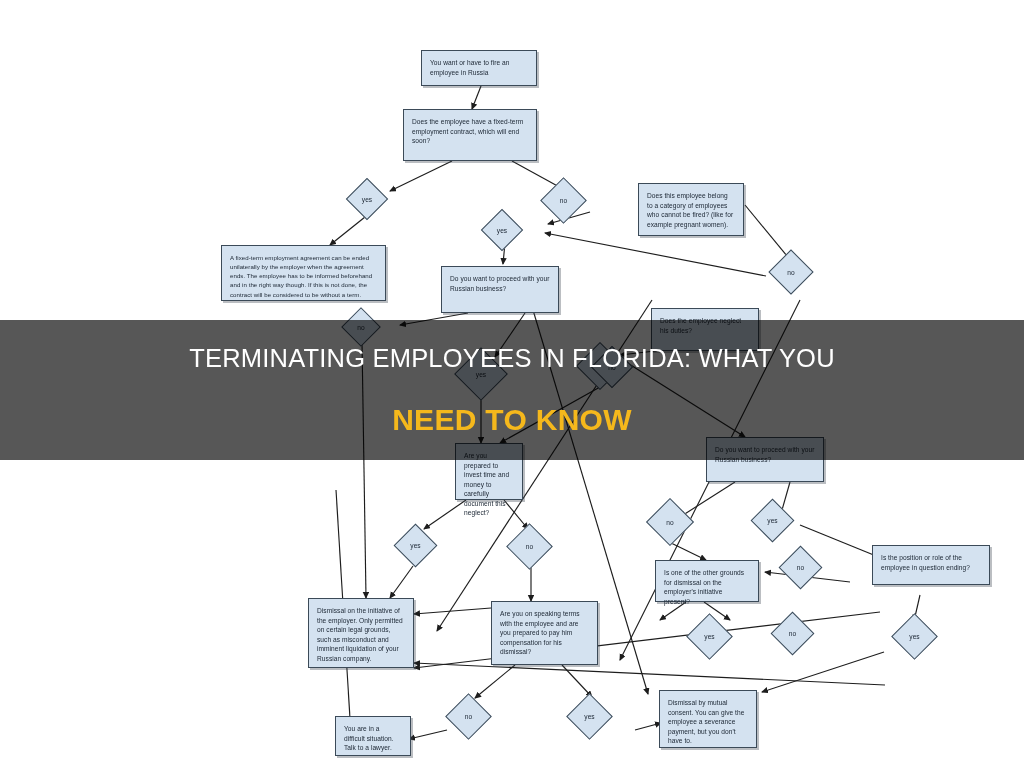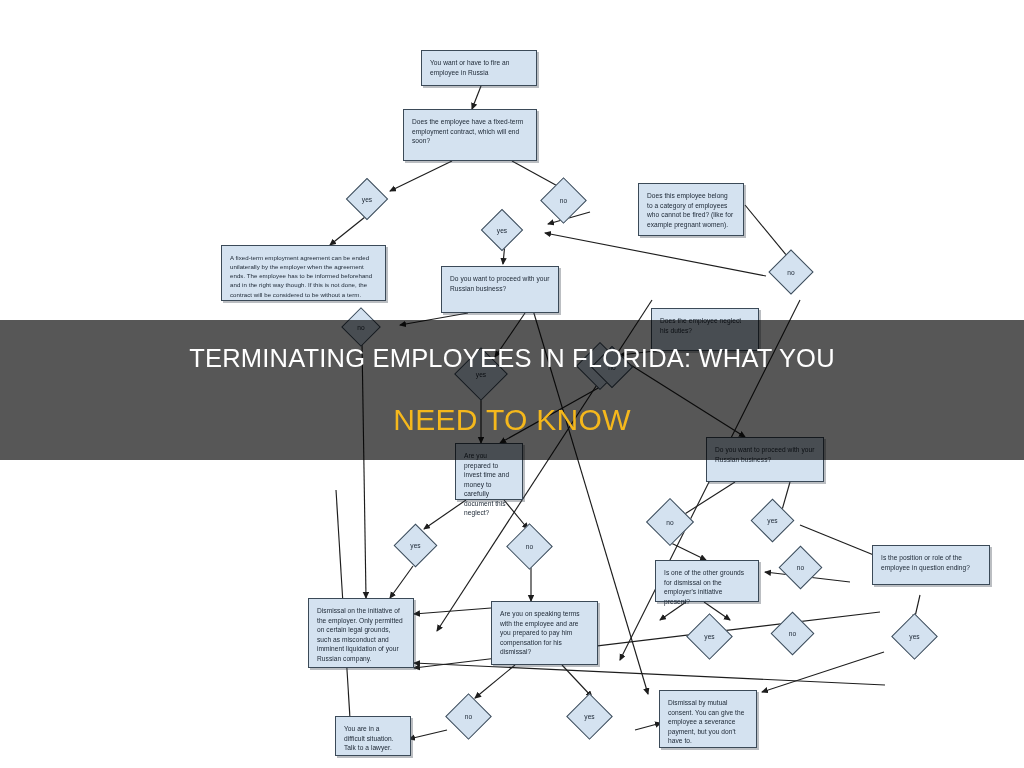--- a/index.html
+++ b/index.html
@@ -111,21 +111,21 @@
     line-height: 1.1;
     margin-bottom: 14px;
     font-weight: 400;
   }
   #overlay-line2 {
     font-size: 30px;
     color: #f5b81c;
     letter-spacing: 0.3px;
     text-align: right;
     line-height: 1.1;
-    font-weight: 400;
+    font-weight: 700;
   }
 </style>
 </head>
 <body>
 
 <div id="stage">
 
   <div id="flowchart-layer">
 
     <svg id="flow-svg" viewBox="0 0 1024 768">

